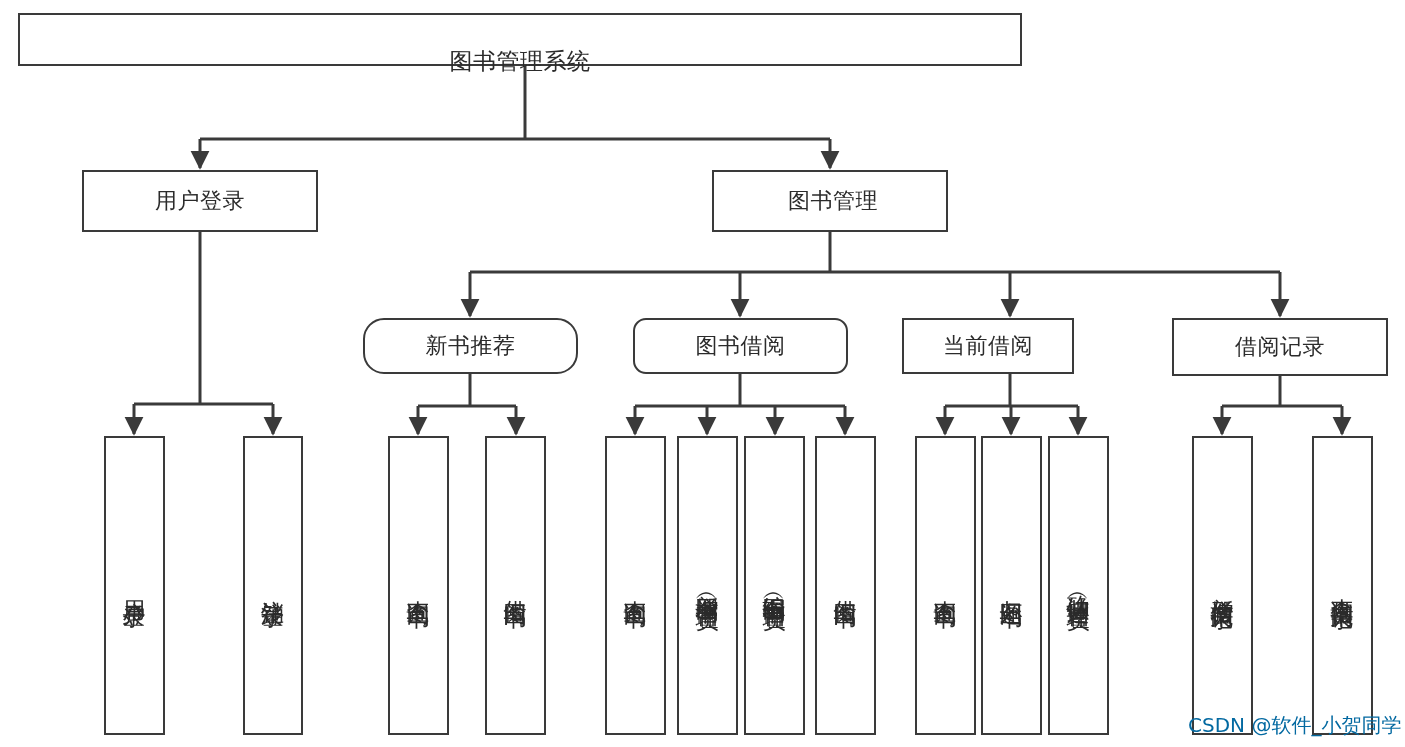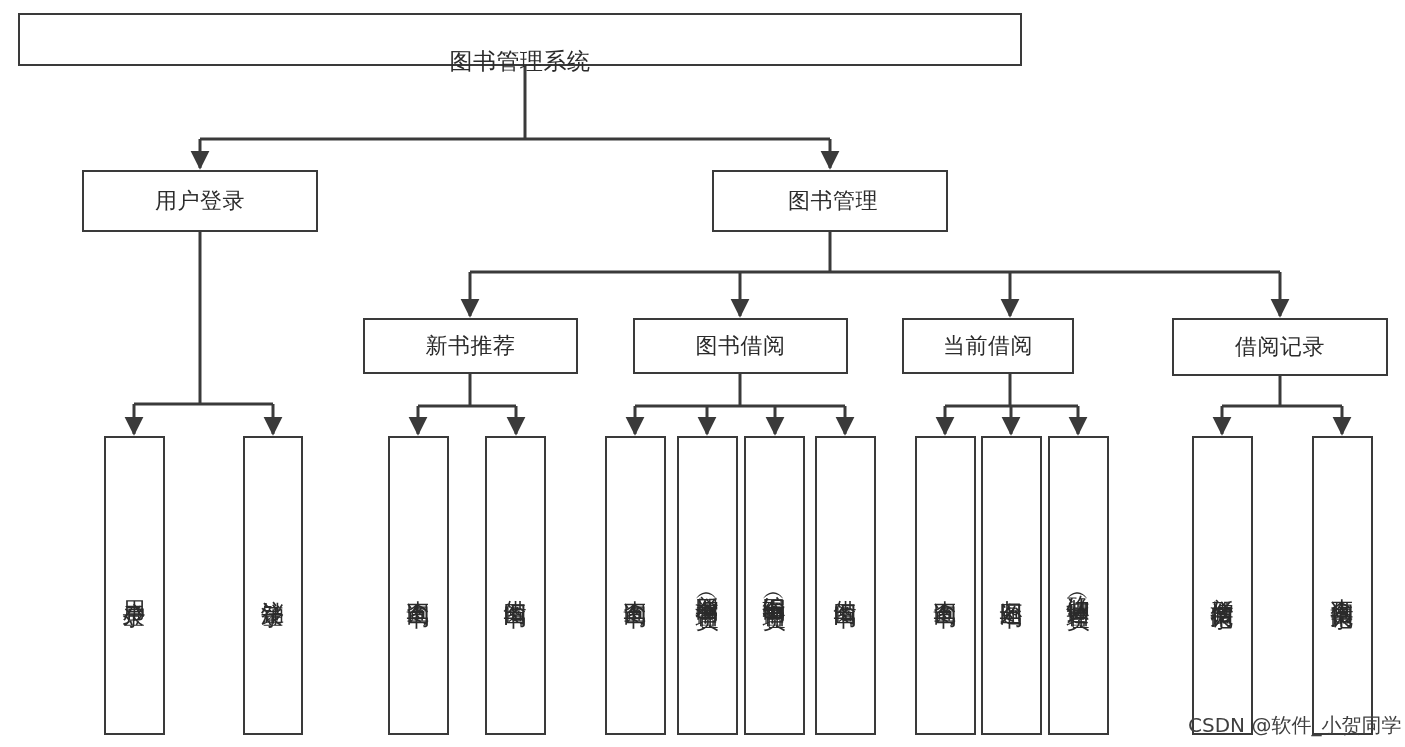--- a/index.html
+++ b/index.html
@@ -58,21 +58,21 @@
     writing-mode: vertical-rl;
     text-orientation: upright;
     font-size: 23px;
     line-height: 1.05;
     letter-spacing: 2px;
     white-space: nowrap;
     max-height: 270px;
   }
   .watermark {
     position: absolute;
-    color: #404040;
+    color: #0369a1;
     font-size: 20px;
     white-space: nowrap;
     z-index: 3;
     font-family: "DejaVu Sans", "Liberation Sans", sans-serif;
   }
 </style>
 </head>
 <body>
 
 <div id="canvas">
@@ -131,24 +131,24 @@
     <span class="lbl">图书管理系统</span>
   </div>
 
   <div class="node horiz" style="left:82px; top:170px; width:236px; height:62px;">
     <span class="lbl">用户登录</span>
   </div>
   <div class="node horiz" style="left:712px; top:170px; width:236px; height:62px;padding-left:6px;">
     <span class="lbl">图书管理</span>
   </div>
 
-  <div class="node horiz" style="left:363px; top:318px; width:215px; height:56px;">
+  <div class="node horiz" style="left:363px; top:318px; width:215px; height:56px;border-radius:21px;">
     <span class="lbl">新书推荐</span>
   </div>
-  <div class="node horiz" style="left:633px; top:318px; width:215px; height:56px;">
+  <div class="node horiz" style="left:633px; top:318px; width:215px; height:56px;border-radius:13px;">
     <span class="lbl">图书借阅</span>
   </div>
   <div class="node horiz" style="left:902px; top:318px; width:172px; height:56px;">
     <span class="lbl">当前借阅</span>
   </div>
   <div class="node horiz" style="left:1172px; top:318px; width:216px; height:58px;">
     <span class="lbl">借阅记录</span>
   </div>
 
   <div class="node vert" style="left:104px; top:436px; width:61px; height:299px;">

